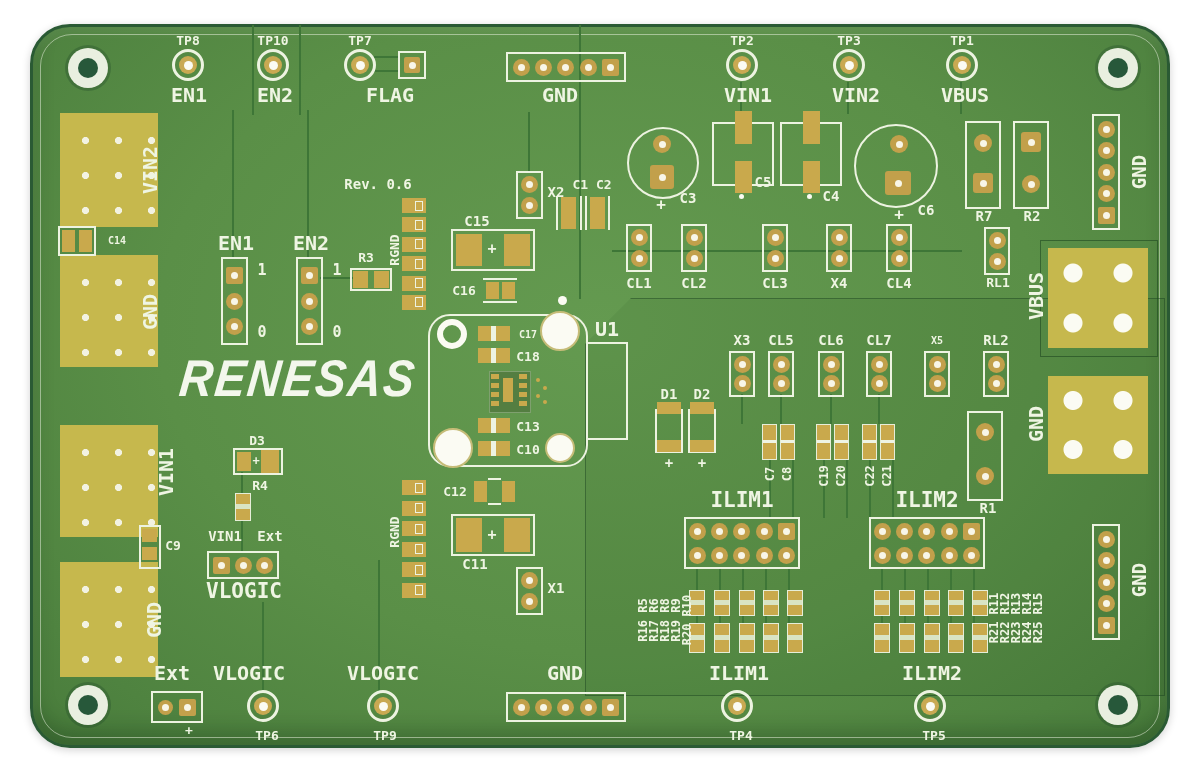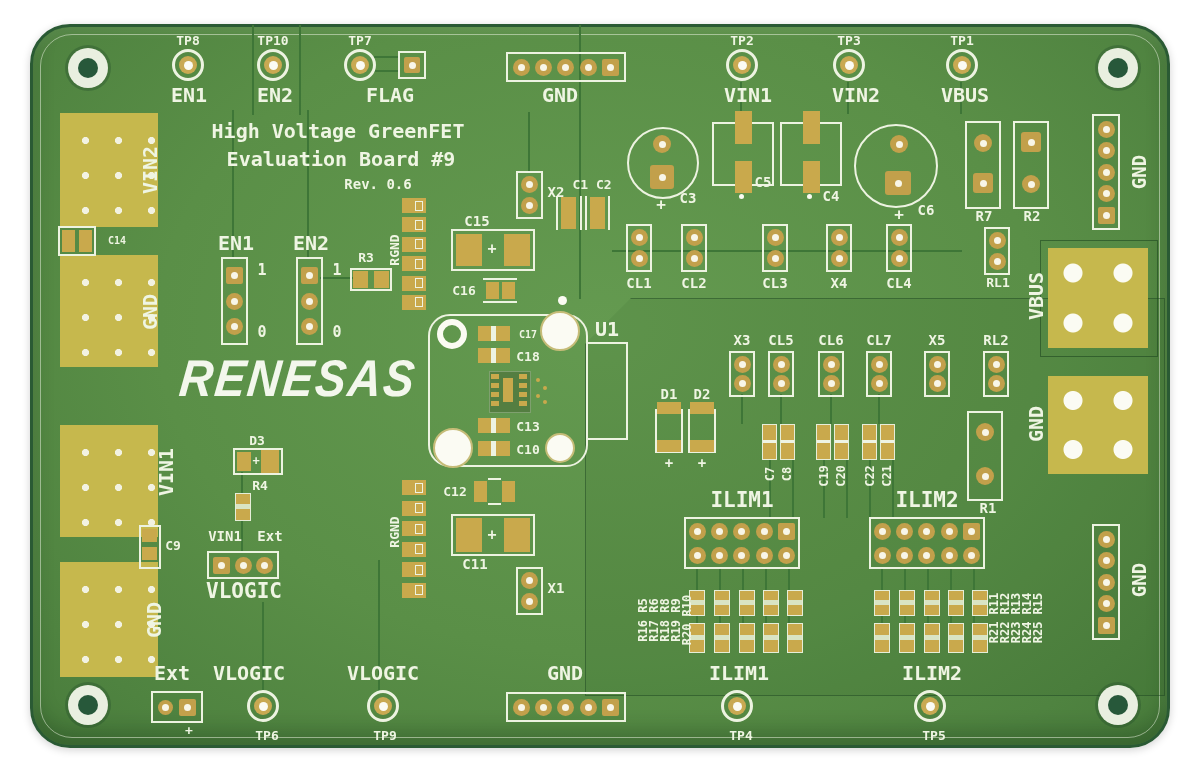--- a/index.html
+++ b/index.html
@@ -196,22 +196,20 @@
   <span class="lbl" style="left:856px;top:95px;font-size:20px">VIN2</span>
 
   <span class="lbl" style="left:962px;top:40px;font-size:13px">TP1</span>
   <div class="tp" style="left:946px;top:49px">
       <i>
         <b></b>
       </i>
     </div>
   <span class="lbl" style="left:965px;top:95px;font-size:20px">VBUS</span>
 
-  <span class="lbl" style="left:338px;top:131px;font-size:20px">High Voltage GreenFET</span>
-  <span class="lbl" style="left:341px;top:159px;font-size:20px">Evaluation Board #9</span>
   <span class="lbl" style="left:378px;top:184px;font-size:14px">Rev. 0.6</span>
   <span class="brand" style="left:298px;top:378px;font-size:46px">RENESAS</span>
 
   <div class="khaki dotgrid" style="left:60px;top:113px;width:98px;height:114px"></div>
   <span class="lbl rot" style="left:150px;top:170px;font-size:20px">VIN2</span>
   <div class="khaki dotgrid" style="left:60px;top:255px;width:98px;height:112px"></div>
   <span class="lbl rot" style="left:150px;top:312px;font-size:20px">GND</span>
   <div class="khaki dotgrid" style="left:60px;top:425px;width:98px;height:112px"></div>
   <span class="lbl rot" style="left:166px;top:472px;font-size:20px">VIN1</span>
   <div class="khaki dotgrid" style="left:60px;top:562px;width:98px;height:115px"></div>
@@ -515,21 +513,21 @@
   </div>
   <span class="lbl" style="left:879px;top:340px;font-size:14px">CL7</span>
   <div class="pinhdr v" style="left:866px;top:351px;width:26px;height:46px">
     <span class="pad">
         <i></i>
       </span>
     <span class="pad">
         <i></i>
       </span>
   </div>
-  <span class="lbl" style="left:937px;top:340px;font-size:14px">X5</span>
+  <span class="lbl" style="left:937px;top:340px;font-size:10px">X5</span>
   <div class="pinhdr v" style="left:924px;top:351px;width:26px;height:46px">
     <span class="pad">
         <i></i>
       </span>
     <span class="pad">
         <i></i>
       </span>
   </div>
   <span class="lbl" style="left:996px;top:340px;font-size:14px">RL2</span>
   <div class="pinhdr v" style="left:983px;top:351px;width:26px;height:46px">

